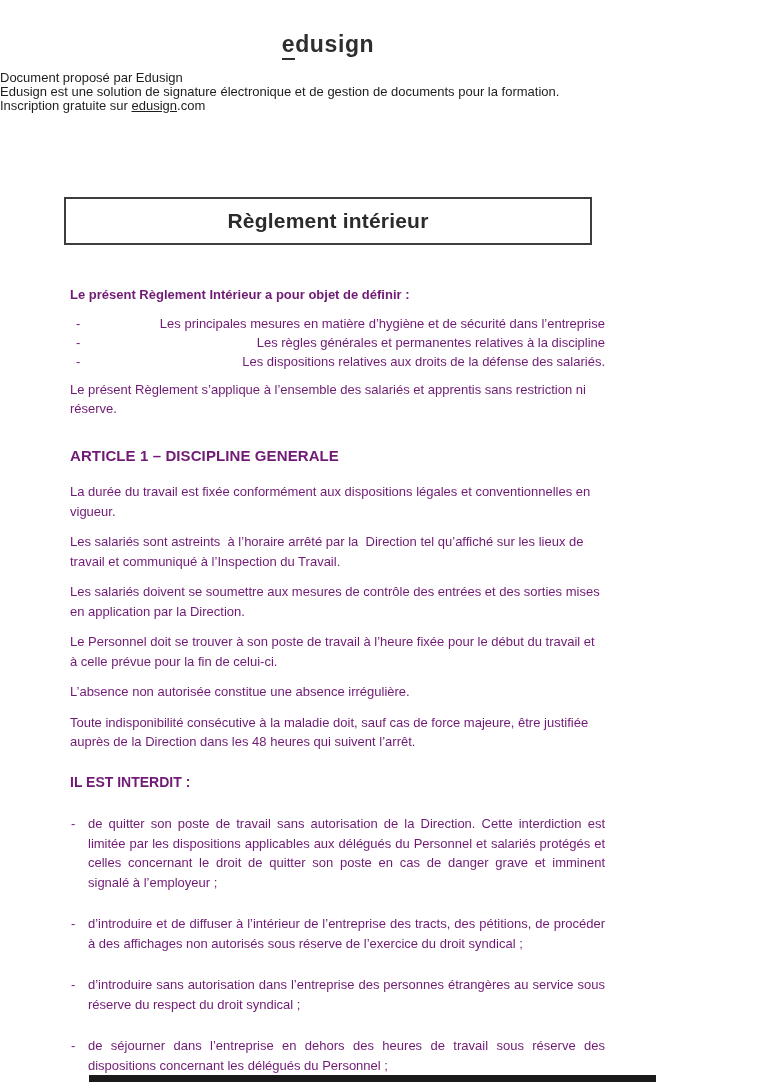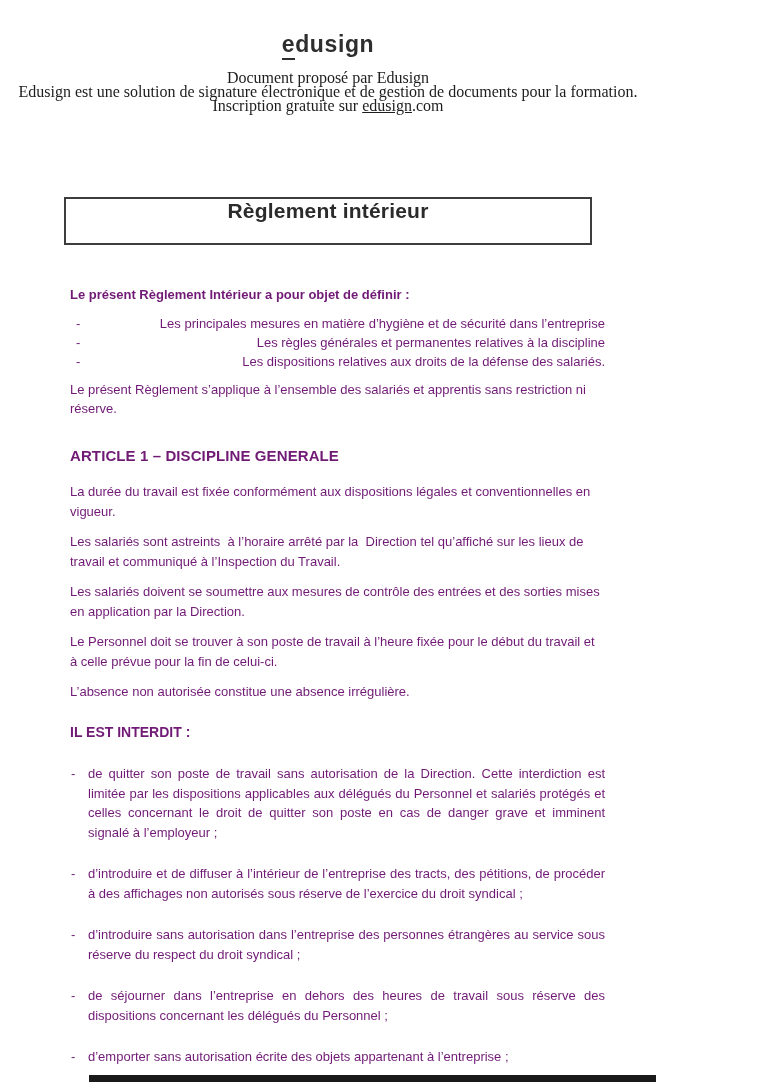--- a/index.html
+++ b/index.html
@@ -23,38 +23,38 @@
     color: #2e2e2e;
     line-height: 26px;
   }
   .logo .logo-e {
     display: inline-block;
     border-bottom: 2px solid #2e2e2e;
     padding-bottom: 1px;
   }
   .tagline {
     margin-top: 11px;
-    text-align: center;
-    font-family: Liberation Serif, serif;
-    font-size: 16px;
+    font-family: Liberation Sans, sans-serif;
+    font-size: 13px;
     line-height: 14px;
     color: #1d1d1d;
   }
   .tagline a, .tagline .link {
     color: #1d1d1d;
     text-decoration: underline;
     cursor: pointer;
   }
 
   
   .title-box {
     margin: 84px 64px 0 64px;
     border: 2px solid #3d3d3d;
     height: 44px;
     display: flex;
+    align-items: center;
     justify-content: center;
   }
   .title-box .title-text {
     font-size: 21px;
     font-weight: bold;
     color: #2b2b2b;
     letter-spacing: 0.2px;
   }
 
   
@@ -153,20 +153,21 @@
       <li>Les dispositions relatives aux droits de la défense des salariés.</li>
     </ul>
     <div class="intro-scope">Le présent Règlement s’applique à l’ensemble des salariés et apprentis sans restriction ni réserve.</div>
 
     <div class="article-heading">ARTICLE 1 – DISCIPLINE GENERALE</div>
     <div class="para first">La durée du travail est fixée conformément aux dispositions légales et conventionnelles en vigueur.</div>
     <div class="para">Les salariés sont astreints  à l’horaire arrêté par la  Direction tel qu’affiché sur les lieux de travail et communiqué à l’Inspection du Travail.</div>
     <div class="para">Les salariés doivent se soumettre aux mesures de contrôle des entrées et des sorties mises en application par la Direction.</div>
     <div class="para">Le Personnel doit se trouver à son poste de travail à l’heure fixée pour le début du travail et à celle prévue pour la fin de celui-ci.</div>
     <div class="para">L’absence non autorisée constitue une absence irrégulière.</div>
+    <div class="para">Toute indisponibilité consécutive à la maladie doit, sauf cas de force majeure, être justifiée auprès de la Direction dans les 48 heures qui suivent l’arrêt.</div>
 
     <div class="interdit-heading">IL EST INTERDIT :</div>
     <ul class="interdit-list">
       <li>de quitter son poste de travail sans autorisation de la Direction. Cette interdiction est limitée par les dispositions applicables aux délégués du Personnel et salariés protégés et celles concernant le droit de quitter son poste en cas de danger grave et imminent signalé à l’employeur ;</li>
       <li>d’introduire et de diffuser à l’intérieur de l’entreprise des tracts, des pétitions, de procéder à des affichages non autorisés sous réserve de l’exercice du droit syndical ;</li>
       <li>d’introduire sans autorisation dans l’entreprise des personnes étrangères au service sous réserve du respect du droit syndical ;</li>
       <li>de séjourner dans l’entreprise en dehors des heures de travail sous réserve des dispositions concernant les délégués du Personnel ;</li>
       <li>d’emporter sans autorisation écrite des objets appartenant à l’entreprise ;</li>
     </ul>
   </div>

